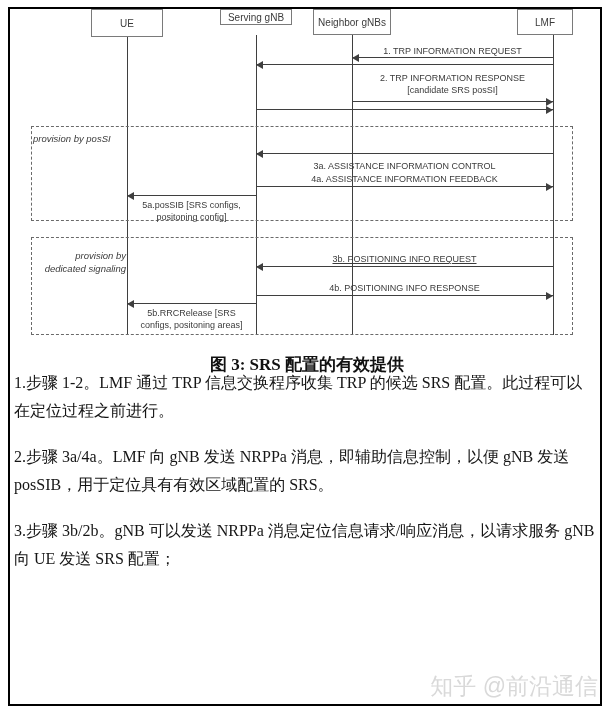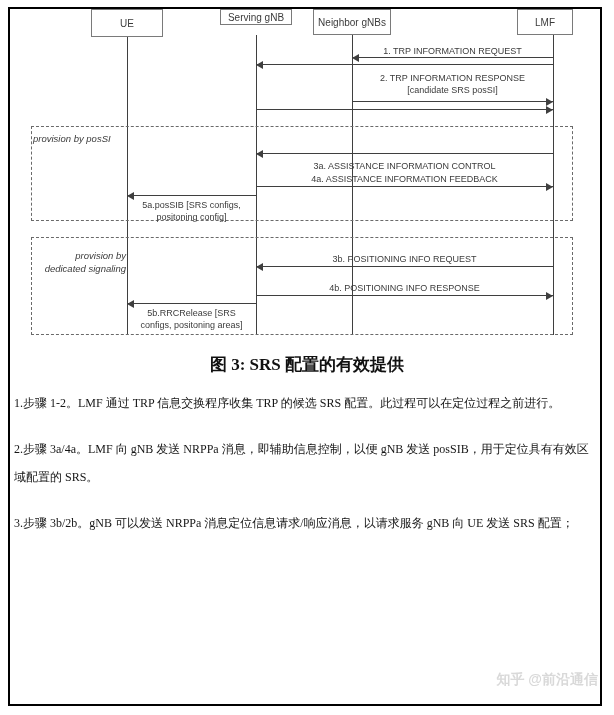--- a/index.html
+++ b/index.html
@@ -17,26 +17,26 @@
               border-bottom:4px solid transparent;border-right:7px solid var(--line,#3f3f3f);}
   .arrow-right{position:absolute;width:0;height:0;border-top:4px solid transparent;
                border-bottom:4px solid transparent;border-left:7px solid var(--line,#3f3f3f);}
   .msg-label{position:absolute;font-size:9px;line-height:12px;color:var(--dtext,#3b3b3b);
              text-align:center;white-space:nowrap;}
   .group-box{position:absolute;border:1px dashed #6a6a6a;box-sizing:border-box;}
   .group-label{position:absolute;font-style:italic;font-size:9.5px;line-height:13px;
                color:var(--dtext,#3b3b3b);}
   .caption{position:absolute;left:12px;top:353px;width:590px;text-align:center;
            font-family:"Liberation Serif",serif;font-weight:bold;font-size:17px;color:#111;}
-  .body-text{position:absolute;left:14px;top:389px;width:584px;
-             font-family:"Liberation Serif",serif;font-size:12px;line-height:28px;
+  .body-text{position:absolute;left:14px;top:369px;width:584px;
+             font-family:"Liberation Serif",serif;font-size:16px;line-height:28px;
              color:var(--btext,#151515);}
   .body-text p{margin:0 0 18px 0;}
-  .watermark{position:absolute;right:16px;top:671px;font-size:14px;
-             color:var(--wmark,#d9d9d9);text-shadow:1px 1px 0 #ffffff;font-weight:bold;}
+  .watermark{position:absolute;right:16px;top:671px;font-size:23px;
+             color:var(--wmark,#d9d9d9);text-shadow:1px 1px 0 #ffffff;}
 </style>
 </head>
 <body>
 
 <div class="screenshot" style="--frame: #000000; --line: #3f3f3f; --boxb: #7a7a7a; --dtext: #3b3b3b; --btext: #151515; --wmark: #d9d9d9;">
   <div class="frame"></div>
 
   <div class="layer" id="diagram">
       <div class="lifeline" style="left: 127px; top: 35px; height: 300px;"></div>
       <div class="actor-box" style="left: 91px; top: 9px; width: 72px; height: 28px;">UE</div>
@@ -81,21 +81,21 @@
         <div class="" style="">4a. ASSISTANCE INFORMATION FEEDBACK</div>
       </div>
       <div class="msg-line" style="left: 127px; top: 195px; width: 129px;"></div>
       <div class="arrow-left" style="left: 127px; top: 192px;"></div>
       <div class="msg-label" style="left: 127px; top: 199px; width: 129px;">
         <div class="" style="">5a.posSIB [SRS configs,</div>
         <div class="" style="">positoning config]</div>
       </div>
       <div class="msg-line" style="left: 256px; top: 266px; width: 297px;"></div>
       <div class="arrow-left" style="left: 256px; top: 263px;"></div>
-      <div class="msg-label" style="left: 256px; top: 253px; width: 297px;">
+      <div class="msg-label" style="left: 256px; top: 253px; width: 297px; text-decoration: underline;">
         <div class="" style="">3b. POSITIONING INFO REQUEST</div>
       </div>
       <div class="msg-line" style="left: 256px; top: 295px; width: 297px;"></div>
       <div class="arrow-right" style="left: 546px; top: 292px;"></div>
       <div class="msg-label" style="left: 256px; top: 282px; width: 297px;">
         <div class="" style="">4b. POSITIONING INFO RESPONSE</div>
       </div>
       <div class="msg-line" style="left: 127px; top: 303px; width: 129px;"></div>
       <div class="arrow-left" style="left: 127px; top: 300px;"></div>
       <div class="msg-label" style="left: 127px; top: 307px; width: 129px;">

